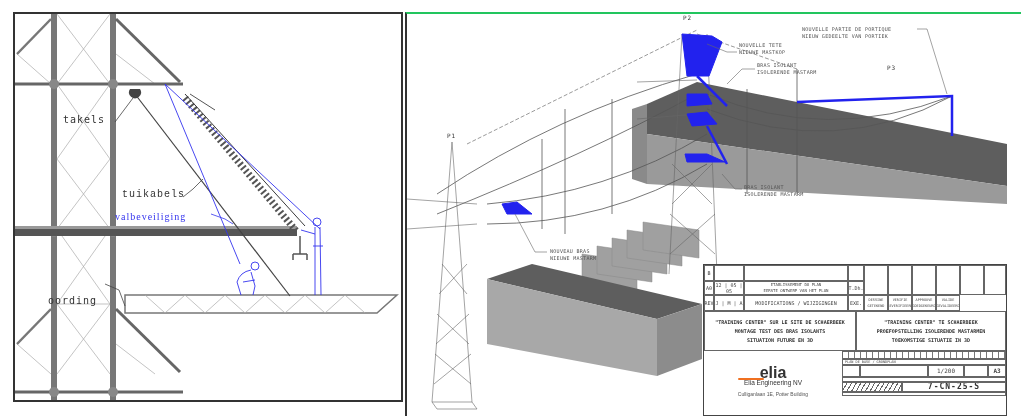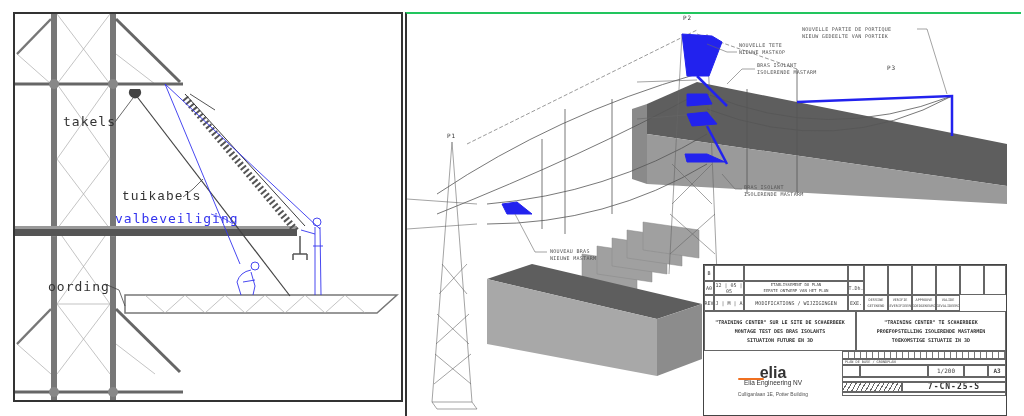--- a/index.html
+++ b/index.html
@@ -1,21 +1,21 @@
 <!DOCTYPE html>
 <html><head>
 <meta charset="utf-8">
 <style>
   html,body{margin:0;padding:0;background:#fff;}
   body{width:1024px;height:416px;position:relative;overflow:hidden;font-family:"DejaVu Sans Mono",monospace;}
   .panel{position:absolute;background:#fff;}
   #left{left:13px;top:12px;width:390px;height:390px;border:2px solid #333;box-sizing:border-box;}
   #right{left:405px;top:12px;width:616px;height:412px;border-left:2px solid #333;border-top:2px solid #22c55e;box-sizing:border-box;}
   svg{position:absolute;left:0;top:0;}
-  .lbl{position:absolute;font-size:13px;letter-spacing:1px;color:#333;white-space:nowrap;}
+  .lbl{position:absolute;font-size:10px;letter-spacing:1px;color:#333;white-space:nowrap;}
   .lbl.blue{color:#3333ee;}
   .small{position:absolute;font-size:5px;color:#555;white-space:pre;line-height:7px;letter-spacing:0.3px;}
   .tb{position:absolute;border:1px solid #444;box-sizing:border-box;background:#fff;}
   .cell{position:absolute;border:1px solid #666;box-sizing:border-box;font-size:5px;color:#444;display:flex;align-items:center;justify-content:center;text-align:center;line-height:6px;overflow:hidden;}
   .ttl{position:absolute;font-size:6px;font-weight:bold;color:#333;text-align:center;line-height:9px;}
 </style>
 </head>
 <body>
 
 <div id="left" class="panel">
@@ -85,22 +85,22 @@
       <path d="M285 222 L285 240 M278 240 L292 240 M278 240 L278 246 M292 240 L292 246" stroke="#555" stroke-width="1.5"></path>
 
       <path d="M100 108 L118 84" stroke="#444" stroke-width="0.8"></path>
       <path d="M168 183 L178 175 L188 165" stroke="#444" stroke-width="0.8"></path>
       <path d="M196 200 L210 205 L218 210" stroke="#3333ee" stroke-width="0.8"></path>
       <path d="M90 270 L104 276 L110 292" stroke="#444" stroke-width="0.8"></path>
     </g>
   </svg>
   <span class="lbl" style="left:48px;top:100px;">takels</span>
   <span class="lbl" style="left:107px;top:175px;font-family:Liberation Mono, monospace;">tuikabels</span>
-  <span class="lbl blue" style="left:100px;top:197px;">valbeveiliging</span>
-  <span class="lbl" style="left:33px;top:265px;text-align:center;">oording</span>
+  <span class="lbl blue" style="left:100px;top:197px;font-family:Liberation Serif, serif;">valbeveiliging</span>
+  <span class="lbl" style="left:33px;top:281px;text-align:center;">oording</span>
 </div>
 
 <div id="right" class="panel">
   <svg width="614" height="402" viewBox="0 0 614 402">
 
     <polygon points="240,90 290,68 600,130 600,172 240,120" fill="#5e5e5e"></polygon>
     <polygon points="240,120 600,172 600,190 240,170" fill="#9a9a9a"></polygon>
     <polygon points="240,90 240,170 225,165 225,95" fill="#8a8a8a"></polygon>
 
     <g fill="#a0a0a0" stroke="#888" stroke-width="0.5">

